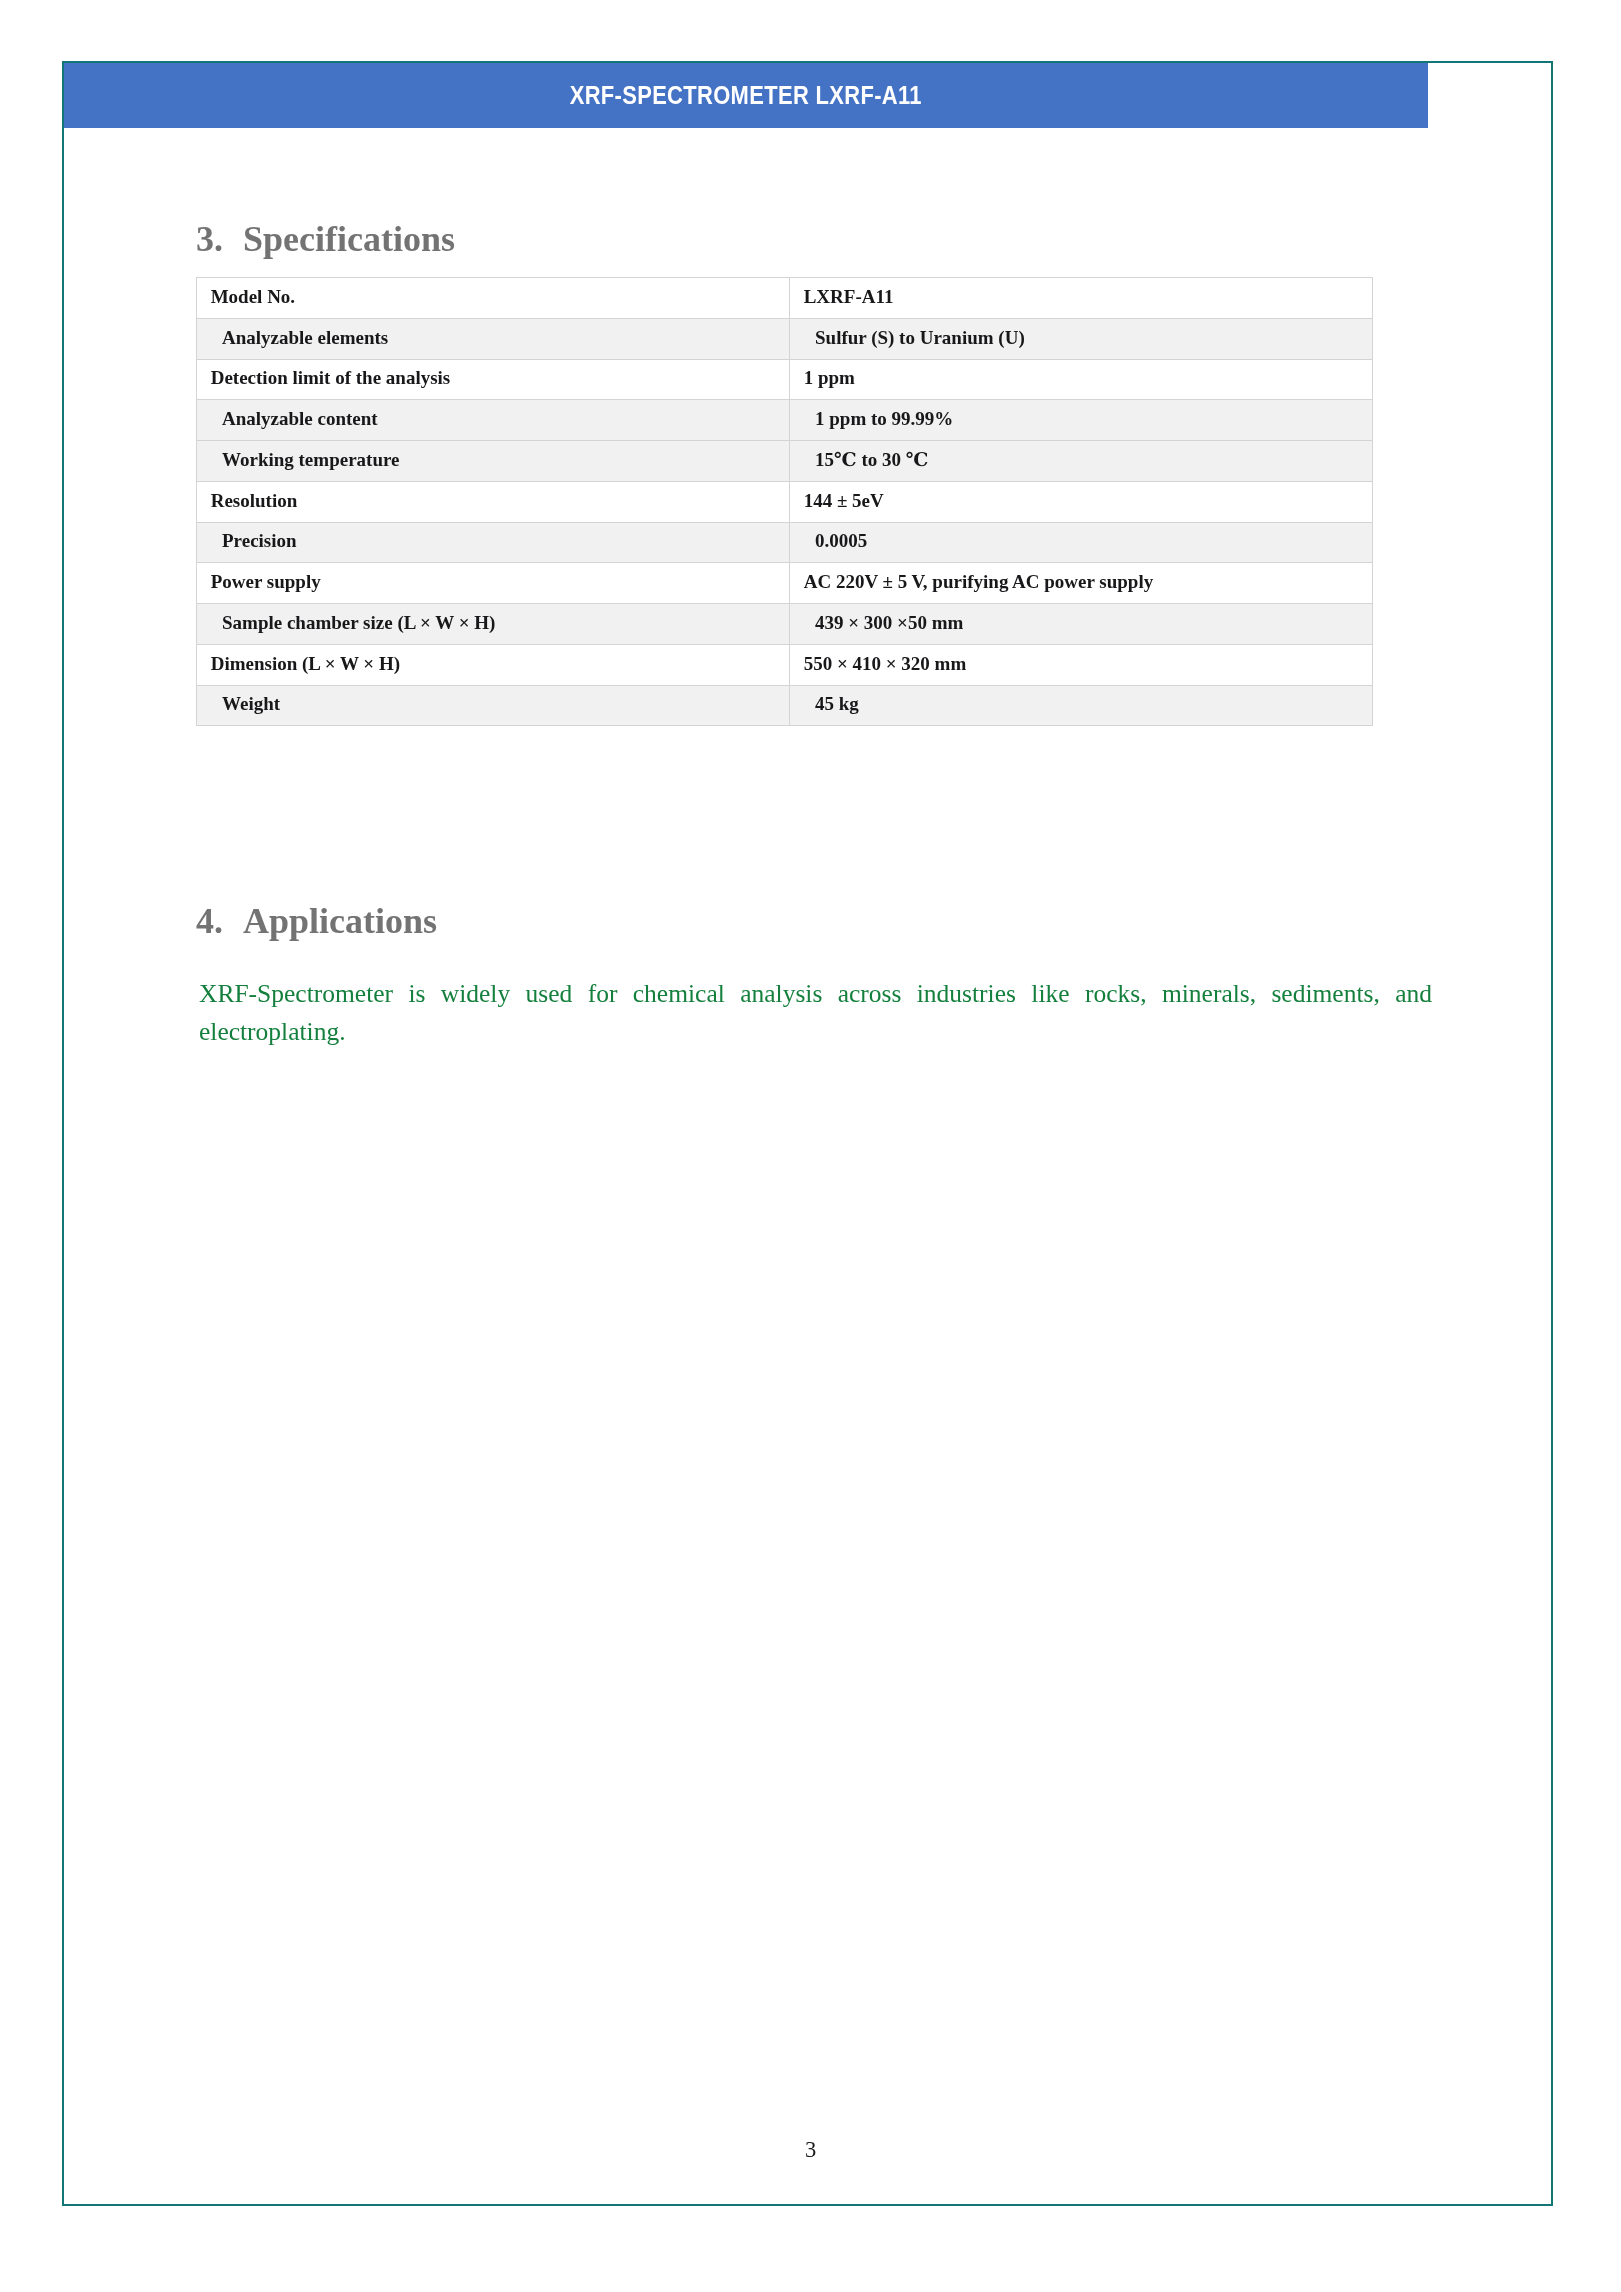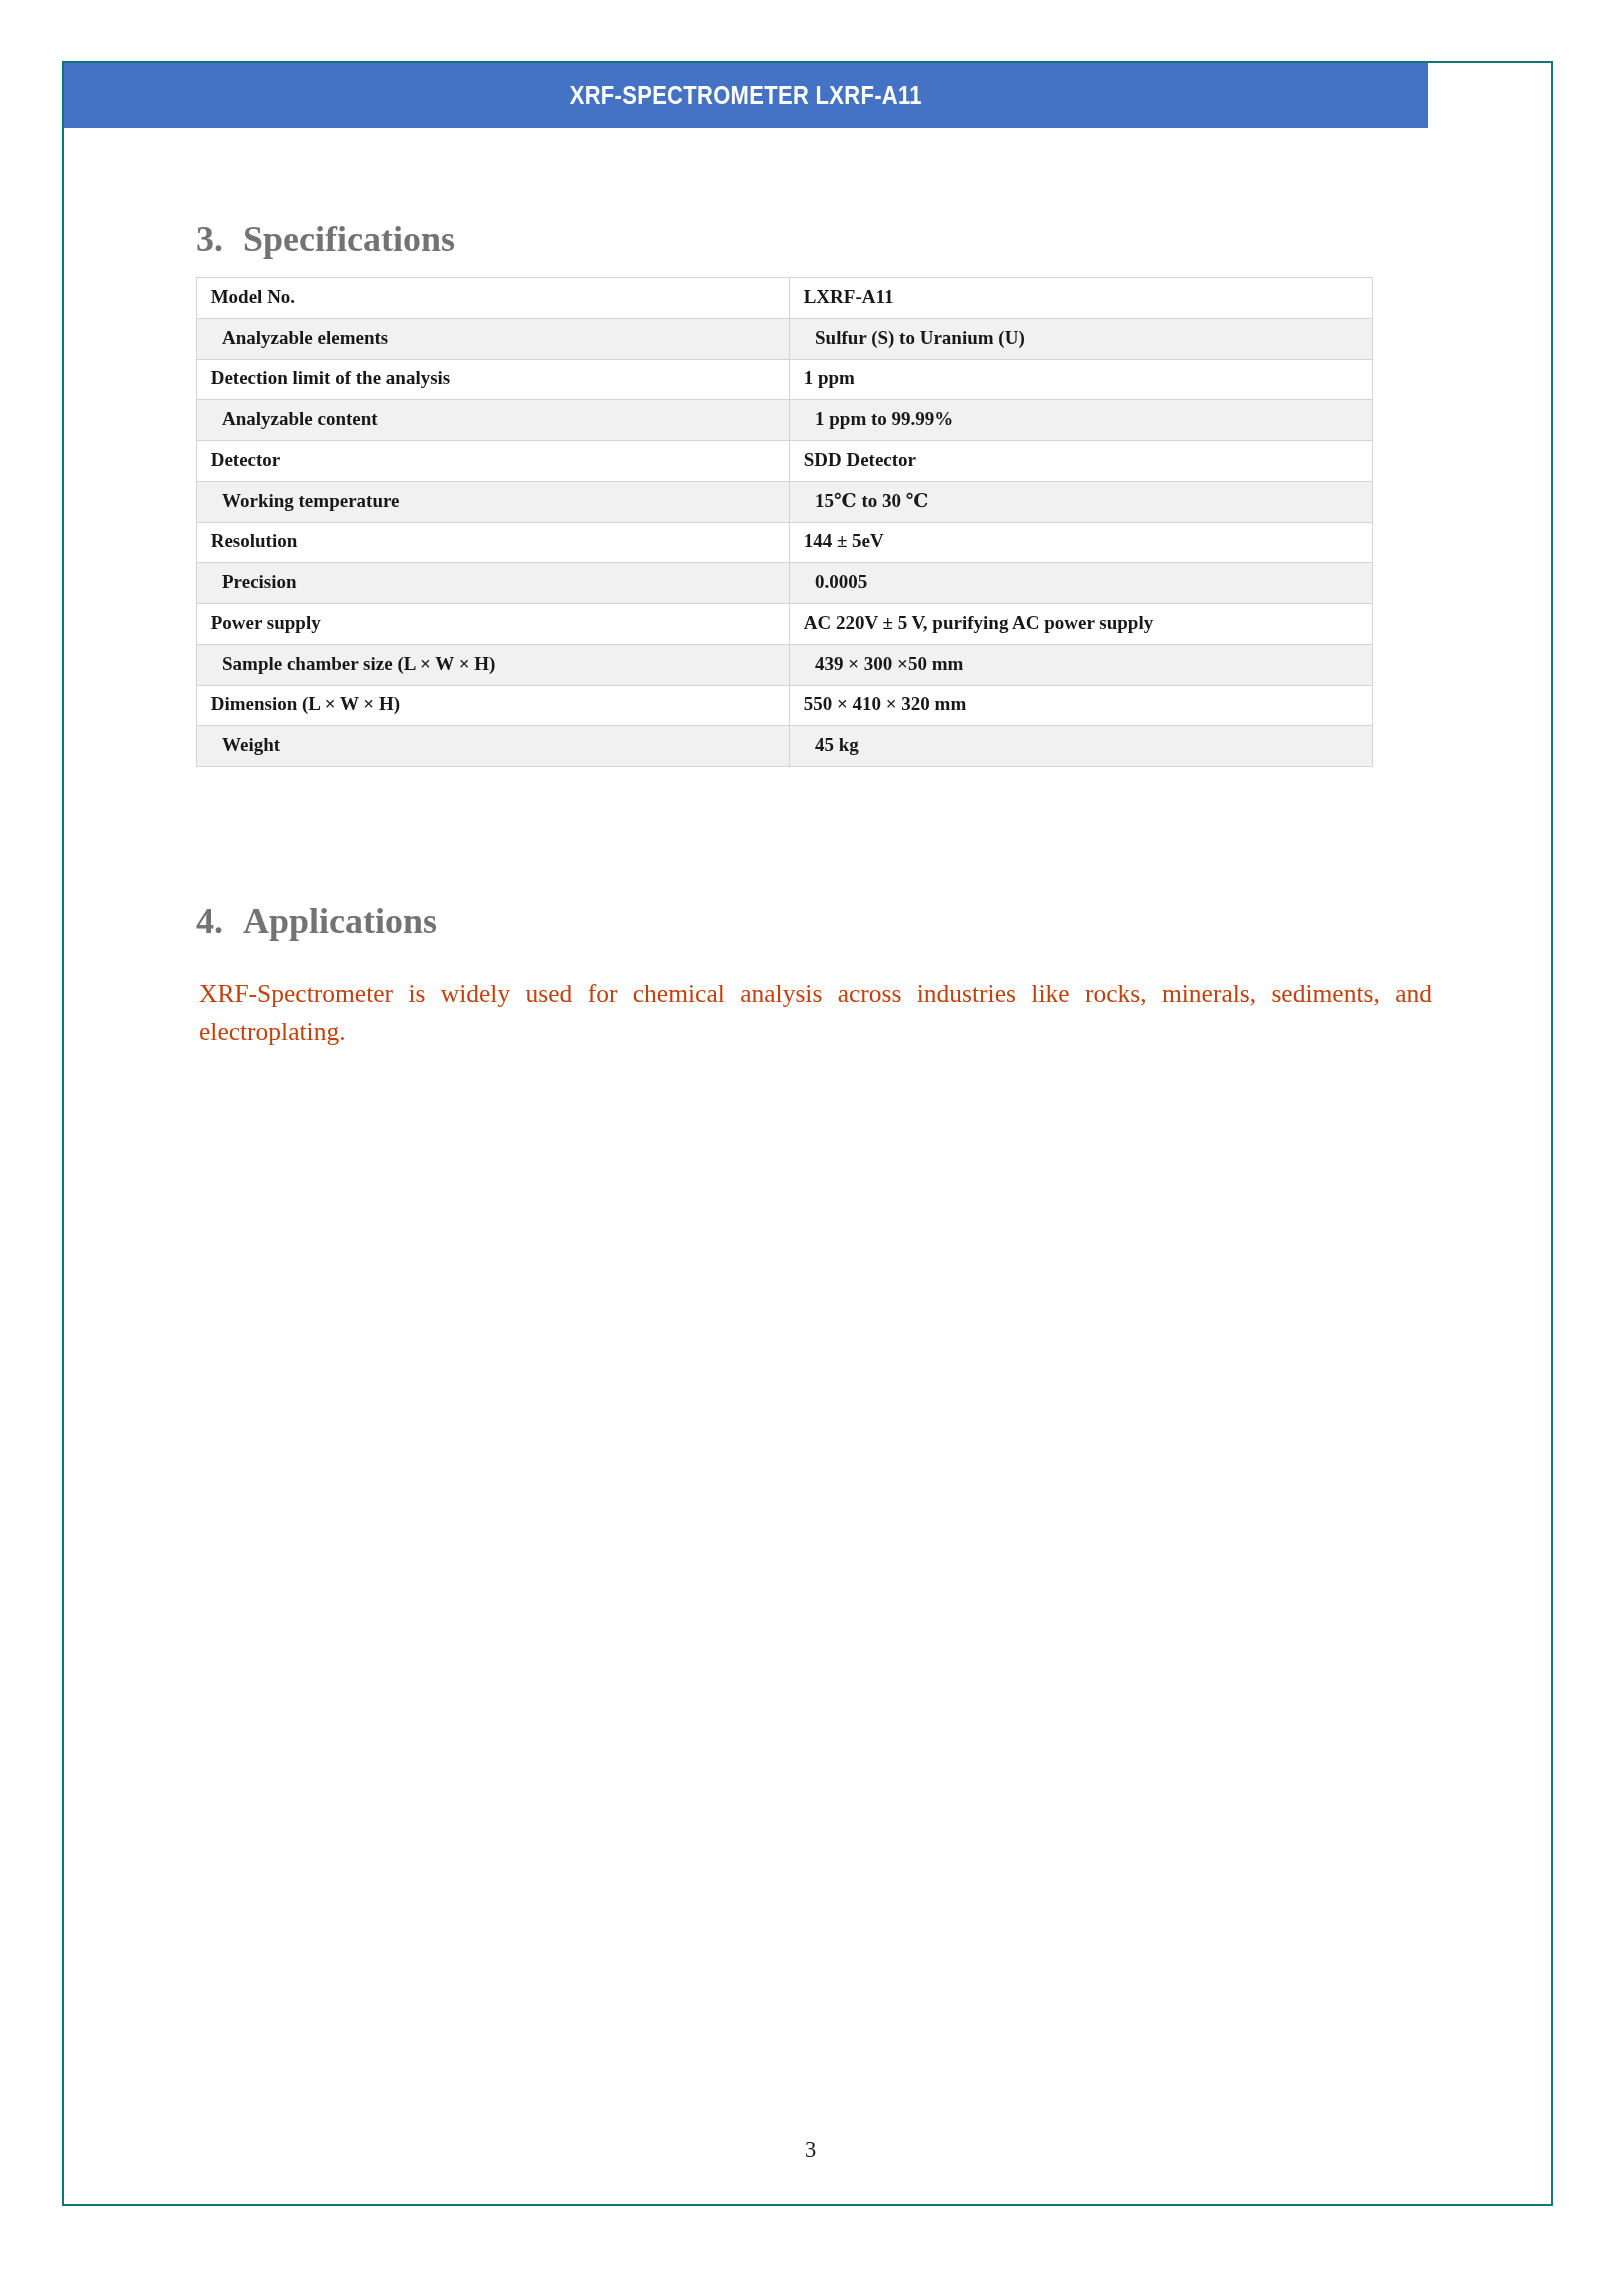--- a/index.html
+++ b/index.html
@@ -116,21 +116,21 @@
   }
 
   
   .body-paragraph {
     position: absolute;
     left: 199px;
     top: 949px;
     width: 1233px;
     font-size: 25.5px;
     line-height: 1.52;
-    color: #c2410c;
+    color: #15803d;
     text-align: justify;
     text-justify: inter-word;
   }
 
   
   .page-number {
     position: absolute;
     left: 0;
     top: 2137px;
     width: 1621px;
@@ -169,24 +169,20 @@
           <td class="value">Sulfur (S) to Uranium (U)</td>
         </tr>
         <tr class="plain">
           <td class="label">Detection limit of the analysis</td>
           <td class="value">1 ppm</td>
         </tr>
         <tr class="shaded">
           <td class="label">Analyzable content</td>
           <td class="value">1 ppm to 99.99%</td>
         </tr>
-        <tr class="plain">
-          <td class="label">Detector</td>
-          <td class="value">SDD Detector</td>
-        </tr>
         <tr class="shaded">
           <td class="label">Working temperature</td>
           <td class="value">15℃ to 30 ℃</td>
         </tr>
         <tr class="plain">
           <td class="label">Resolution</td>
           <td class="value">144 ± 5eV</td>
         </tr>
         <tr class="shaded">
           <td class="label">Precision</td>

